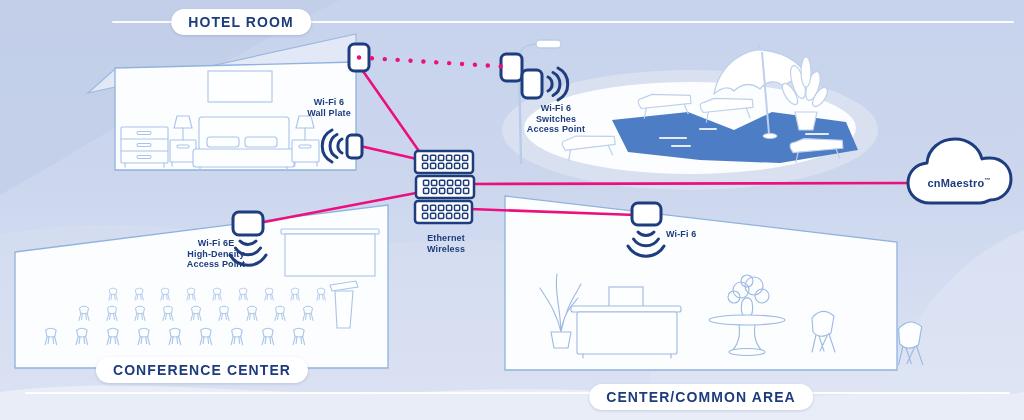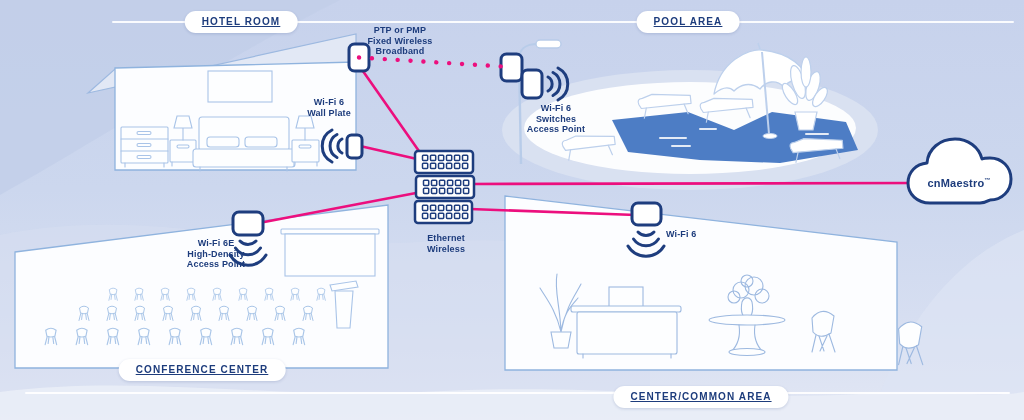--- a/index.html
+++ b/index.html
@@ -6,24 +6,23 @@
   #stage{
     position:relative;width:1024px;height:420px;overflow:hidden;
     font-family:"Liberation Sans",sans-serif;
     background:linear-gradient(180deg,#c7d2ec 0%,#ccd7ee 45%,#d6def1 75%,#e2e7f4 100%);
   }
   #stage svg{position:absolute;left:0;top:0;}
   .hline{position:absolute;height:2px;background:rgba(255,255,255,.92);border-radius:2px;}
   .pill{
     position:absolute;transform:translate(-50%,-50%);
     background:#ffffff;color:#1d3c7c;
-    font-size:10px;font-weight:700;letter-spacing:1.1px;line-height:1;
+    font-size:14px;font-weight:700;letter-spacing:1.1px;line-height:1;
     padding:6px 17px;border-radius:20px;white-space:nowrap;
     box-shadow:0 1px 3px rgba(40,60,120,.18);
-    text-decoration:underline;
   }
   .devlabel{
     position:absolute;transform:translateX(-50%);
     color:#1d3c7c;font-size:9px;font-weight:700;line-height:10.5px;
     text-align:center;white-space:nowrap;letter-spacing:.15px;
   }
   .devlabel.left-anchor{transform:none;text-align:left;}
   .cloudlabel{
     position:absolute;transform:translateX(-50%);
     color:#1d3c7c;font-size:11px;font-weight:700;letter-spacing:.2px;white-space:nowrap;
@@ -298,29 +297,23 @@
       <path fill="#ffffff" stroke="#1e3d7e" stroke-width="3" stroke-linejoin="round" d="M930,203 C917,203 908,194 908,183 C908,172 916,164 927,163 C928,149 940,139 955,139 C968,139 979,147 982,159 C984,158 987,158 990,158 C1002,158 1011,167 1011,179 C1011,191 1002,200 990,200 C988,201 985,203 980,203 Z"></path>
     </g>
 
     <line x1="359" y1="57.5" x2="511" y2="67" stroke="#ec0f7e" stroke-width="4.4" stroke-linecap="round" stroke-dasharray="0.1 12.8"></line>
   </svg>
 
   <div class="hline" style="left:112px;top:21px;width:902px;"></div>
   <div class="hline" style="left:25px;top:392px;width:985px;"></div>
 
   <div class="pill" style="left:241px;top:22px;">HOTEL ROOM</div>
-  <div class="pill" style="left:688px;top:22px;">POOL AREA</div>
   <div class="pill" style="left:202px;top:370px;">CONFERENCE CENTER</div>
   <div class="pill" style="left:701px;top:397px;">CENTER/COMMON AREA</div>
 
-  <div class="devlabel" style="left:400px;top:25px;">
-    <div>PTP or PMP</div>
-    <div>Fixed Wireless</div>
-    <div>Broadband</div>
-  </div>
   <div class="devlabel" style="left:329px;top:97px;">
     <div>Wi-Fi 6</div>
     <div>Wall Plate</div>
   </div>
   <div class="devlabel" style="left:556px;top:103px;">
     <div>Wi-Fi 6</div>
     <div>Switches</div>
     <div>Access Point</div>
   </div>
   <div class="devlabel" style="left:216px;top:238px;">

